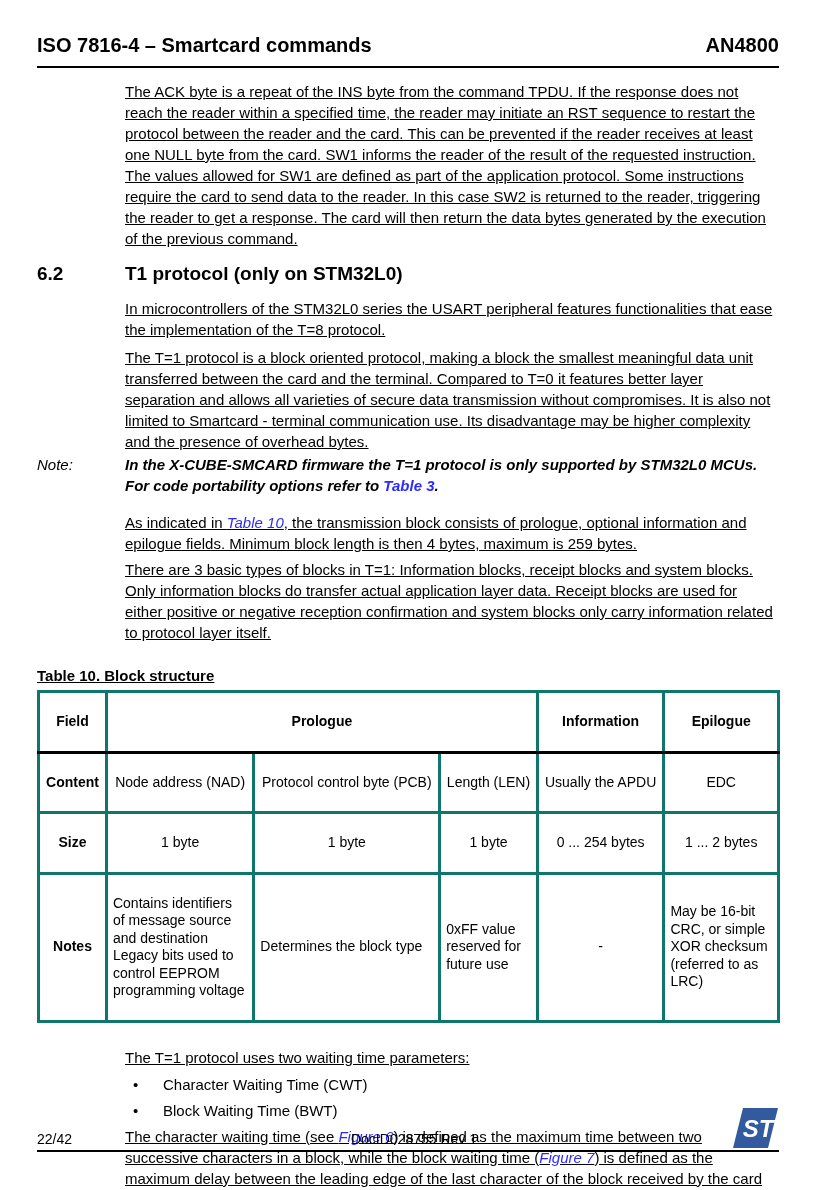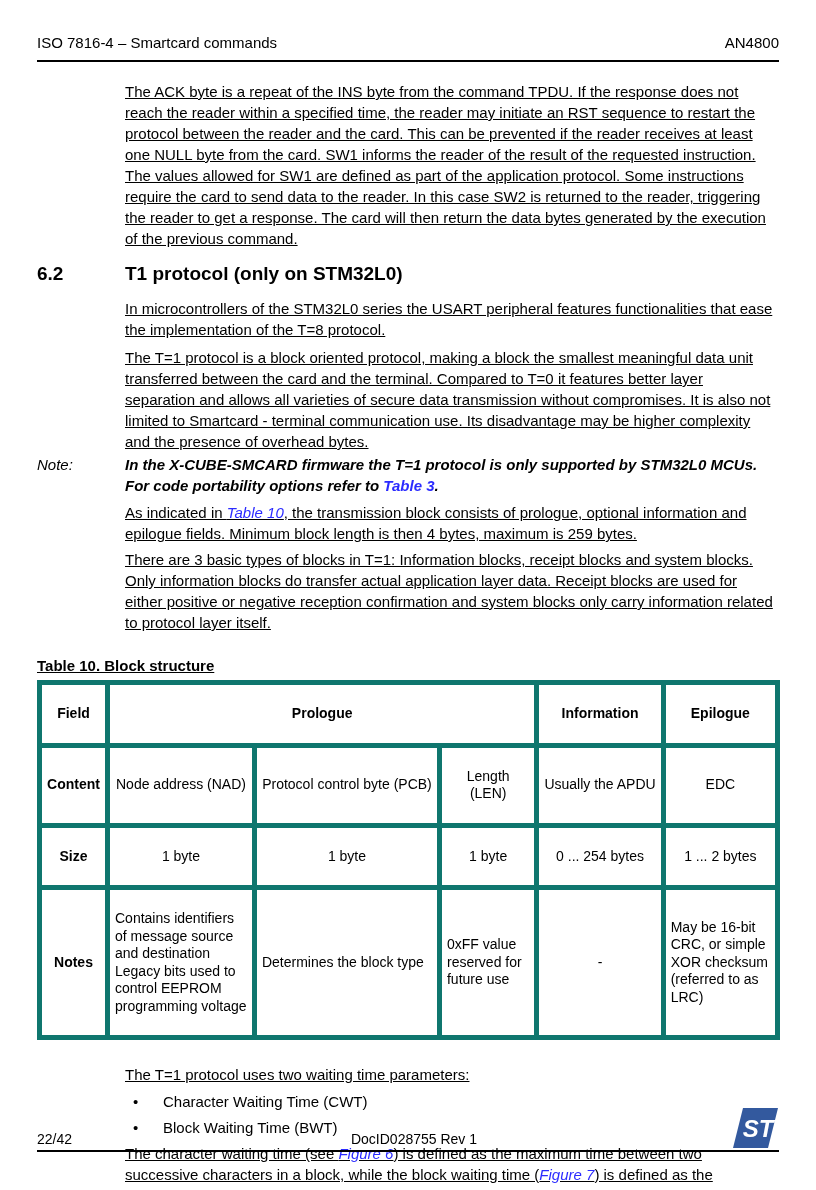--- a/index.html
+++ b/index.html
@@ -17,22 +17,22 @@
 
   
   .page-header {
     position: absolute;
     top: 34px; left: 37px; right: 37px;
     display: flex;
     justify-content: space-between;
     align-items: flex-end;
     border-bottom: 2px solid #000;
     padding-bottom: 9px;
-    font-size: 15px;
-    font-weight: normal;
+    font-size: 20px;
+    font-weight: bold;
   }
 
   
   .content {
     position: absolute;
     top: 81px; left: 125px; width: 652px;
     font-size: 15px;
     line-height: 21px;
   }
   .para { margin: 0; text-decoration: underline; }
@@ -49,21 +49,21 @@
     margin-bottom: 12px;
     font-size: 19px;
     font-weight: bold;
     line-height: 24px;
   }
   .section-number { width: 88px; flex: none; }
 
   .note-row {
     display: flex;
     margin-left: -88px;
-    margin-bottom: 6px;
+    margin-bottom: 16px;
     font-style: italic;
   }
   .note-label { width: 88px; flex: none; }
   .note-text { width: 652px; font-weight: bold; }
 
   .doc-link {
     color: #2b2bff;
     font-style: italic;
     text-decoration: none;
     cursor: pointer;
@@ -81,21 +81,21 @@
   }
   table.block-table {
     width: 743px;
     margin-left: -88px;
     border-collapse: collapse;
     font-size: 14px;
     line-height: 17.5px;
     margin-bottom: 24px;
   }
   table.block-table th, table.block-table td {
-    border: 5px solid #0f766e;
+    border: 3px solid #0f766e;
     padding: 20px 5px;
     vertical-align: middle;
   }
   table.block-table { border: 2px solid #000; }
   table.block-table thead th { border-bottom: 3px solid #000; }
   th.col-head { font-weight: bold; text-align: center; height: 31px; }
   td.row-label { font-weight: bold; text-align: center; }
   .row-content td, .row-size td { text-align: center; height: 27px; }
   .row-notes td { text-align: left; height: 118px; }
   .row-notes td.c-info { text-align: center; }

